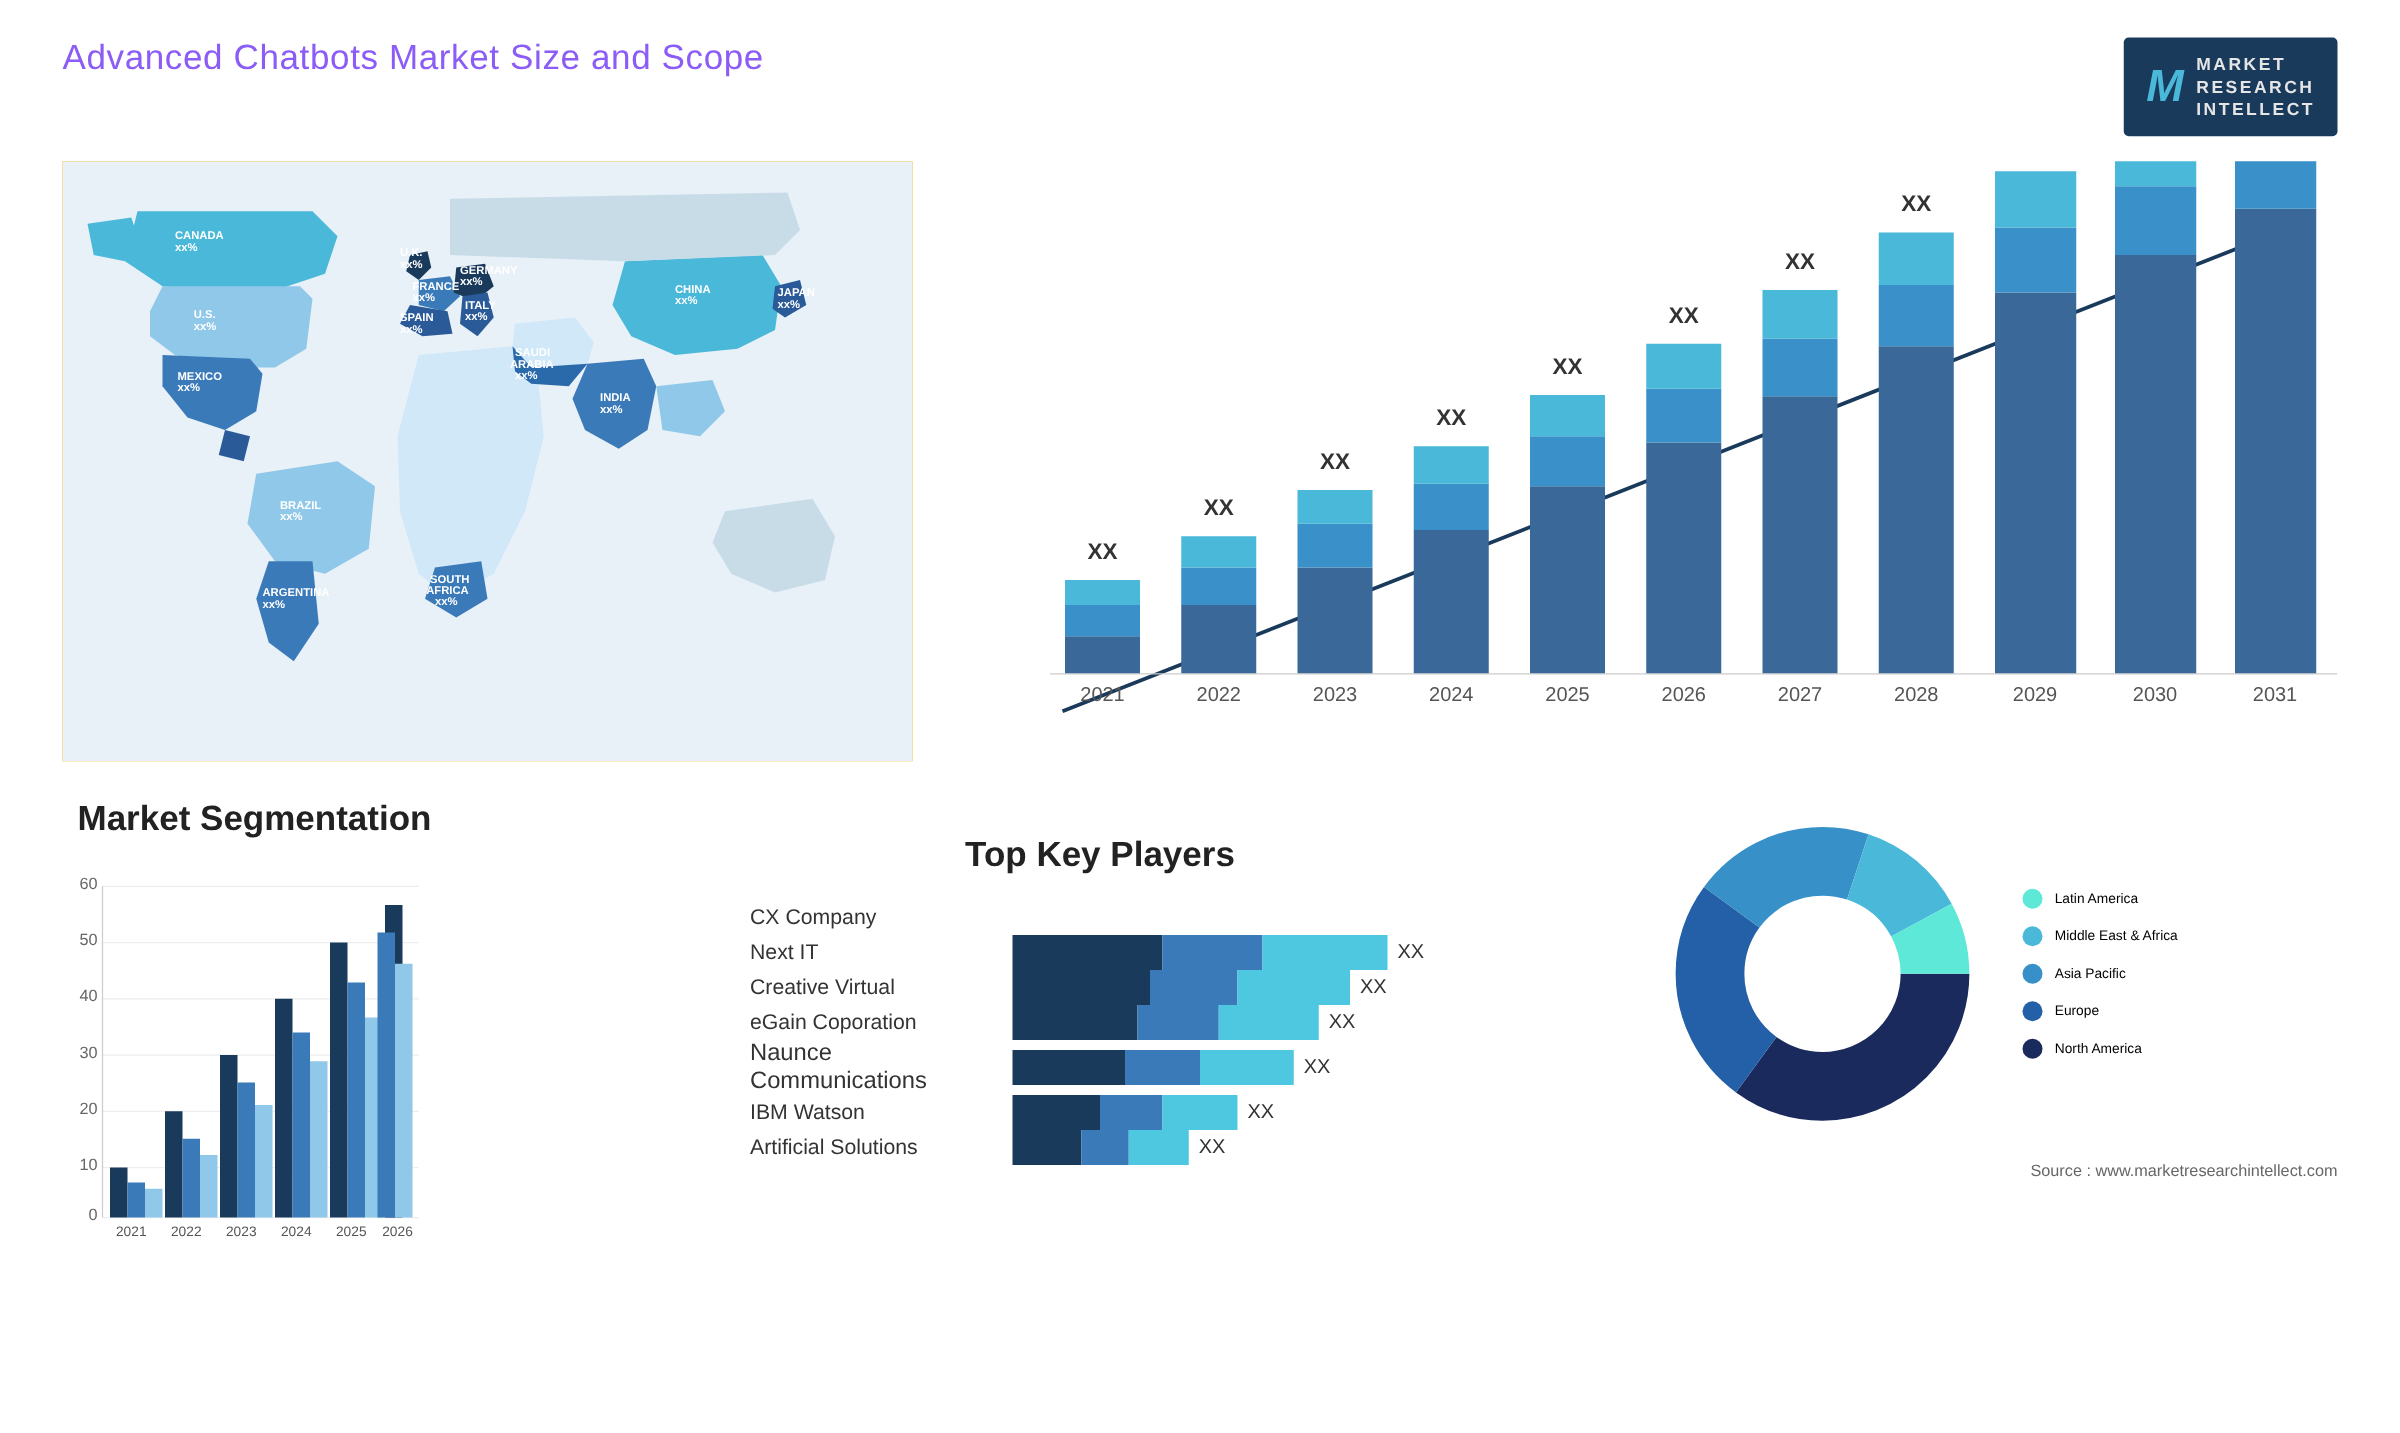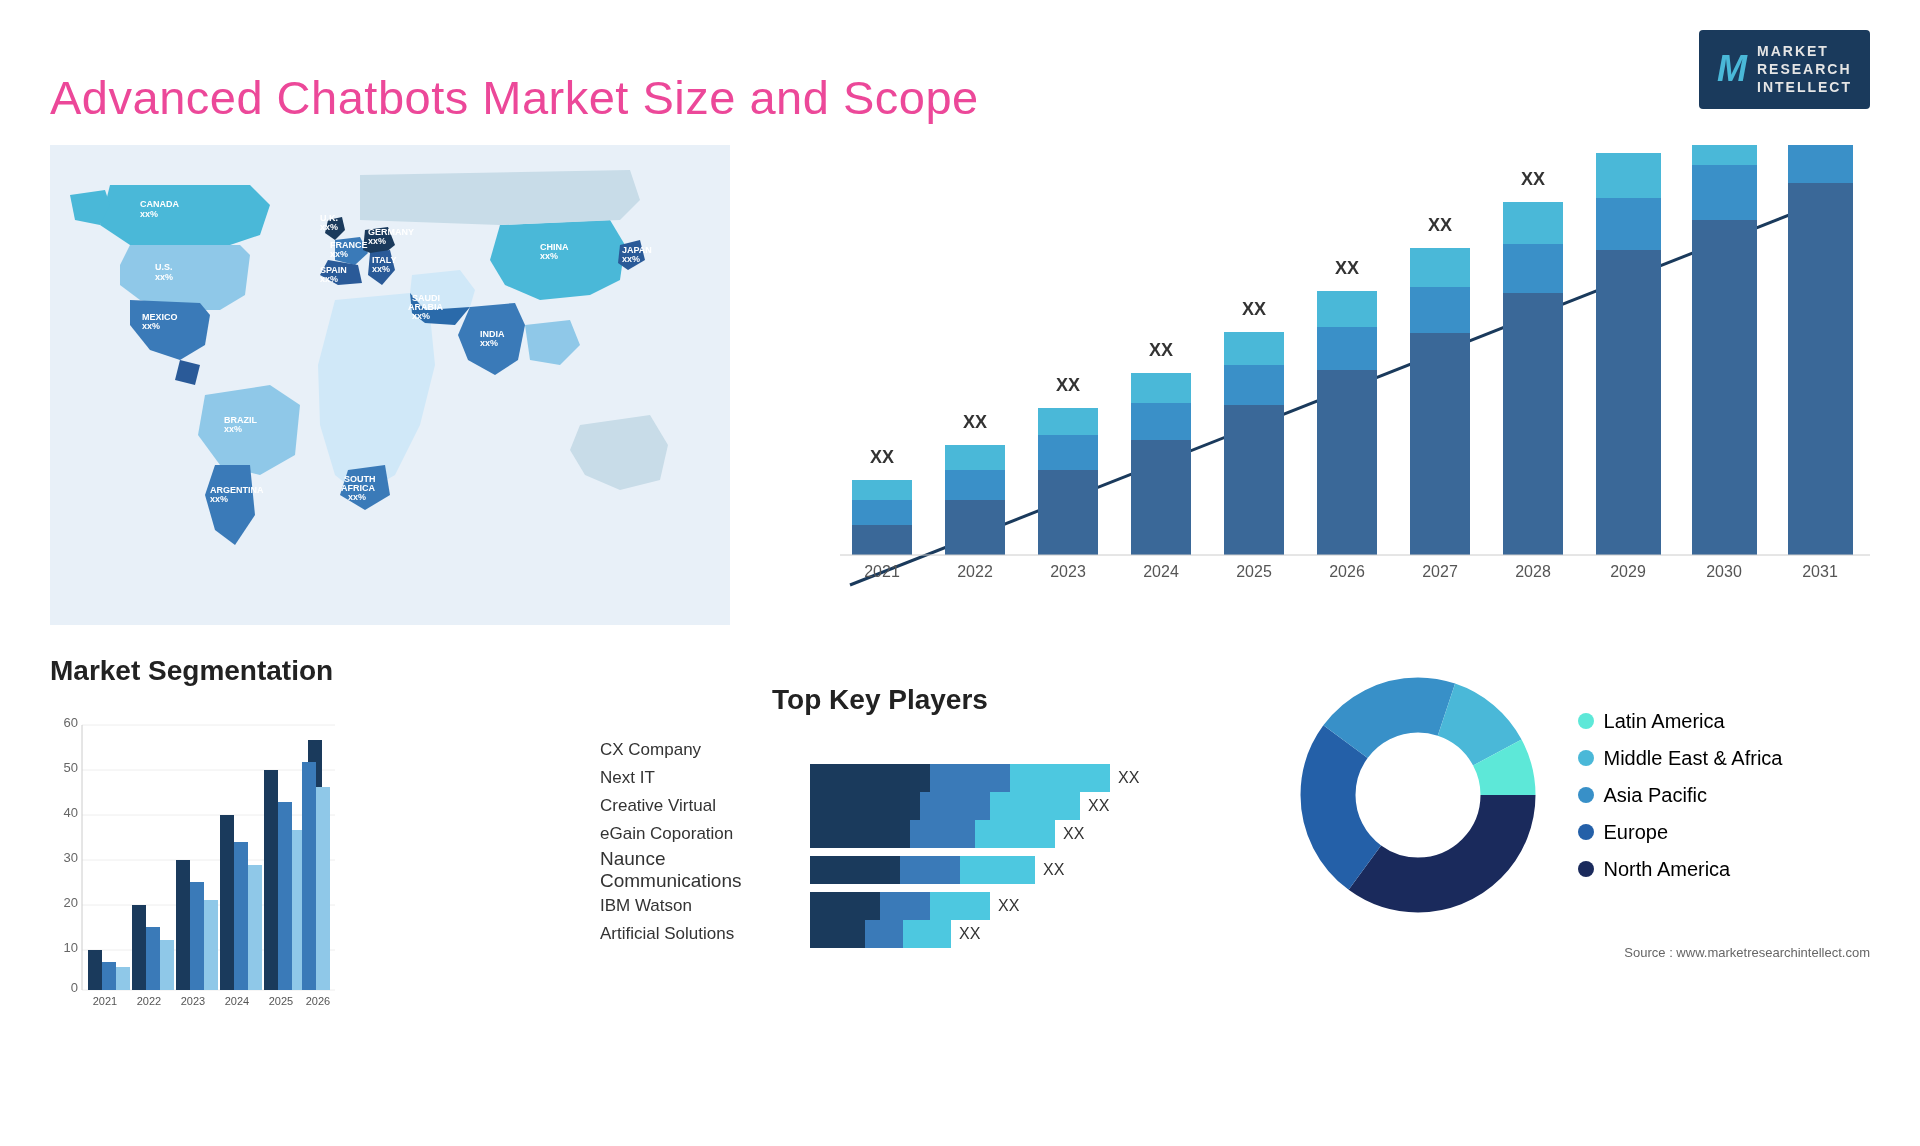--- a/index.html
+++ b/index.html
@@ -17,25 +17,24 @@
       background: #fff;
     }
     
     .header {
       display: flex;
       justify-content: space-between;
       align-items: flex-start;
       margin-bottom: 20px;
     }
     .page-title {
-      font-size: 47px;
+      font-size: 28px;
       font-weight: 400;
-      color: #ec4899;
+      color: #8b5cf6;
       letter-spacing: 0.5px;
-      margin-top: 40px;
     }
     .logo-area {
       display: flex;
       flex-direction: column;
       align-items: center;
     }
     .logo-box {
       background: #1a3a5c;
       color: #fff;
       padding: 12px 18px;
@@ -98,20 +97,21 @@
     }
     .section-title {
       font-size: 28px;
       font-weight: 700;
       color: #222;
       margin-bottom: 20px;
       text-align: center;
     }
     .section-title-left {
       text-align: left;
+      margin-left: 12px;
     }
     
     .seg-chart-wrap {
       display: flex;
       gap: 30px;
       align-items: flex-start;
     }
     .seg-chart {
       flex: 0 0 280px;
     }
@@ -182,21 +182,21 @@
     }
     .regional-legend {
       display: flex;
       flex-direction: column;
       gap: 14px;
     }
     .reg-legend-item {
       display: flex;
       align-items: center;
       gap: 10px;
-      font-size: 20px;
+      font-size: 11px;
     }
     .reg-dot {
       width: 16px;
       height: 16px;
       border-radius: 50%;
       flex-shrink: 0;
     }
     .source-text {
       text-align: right;
       font-size: 13px;

